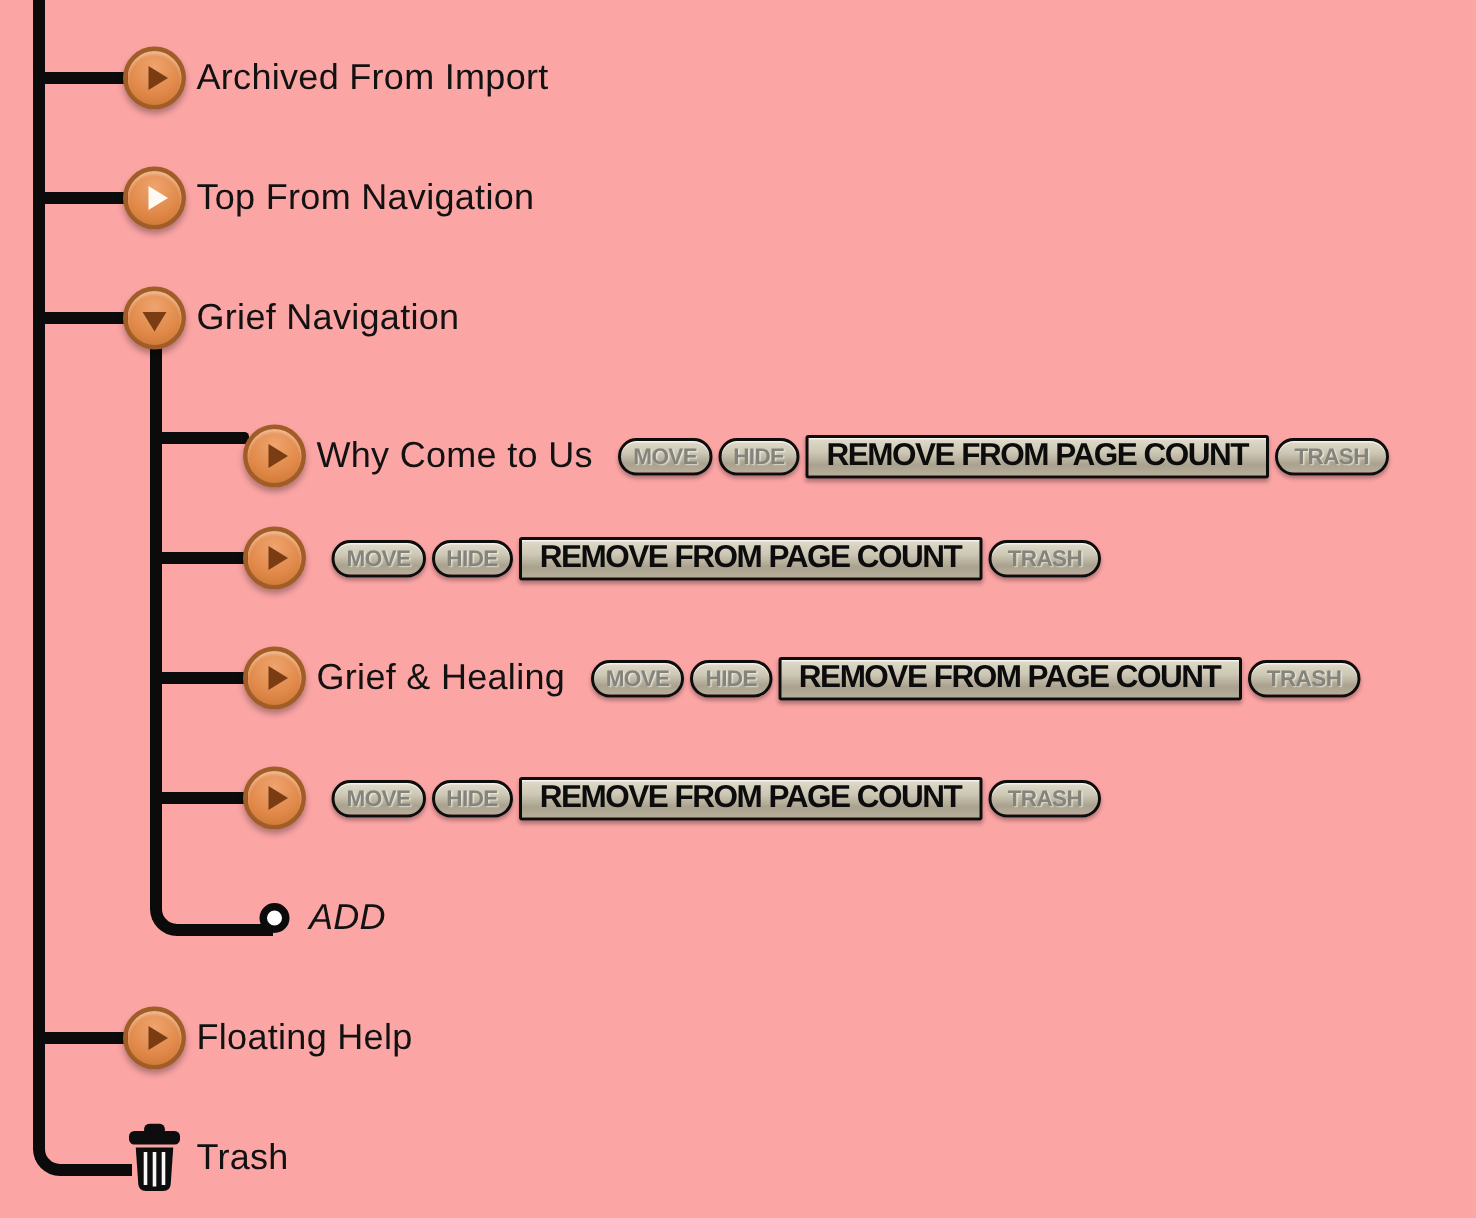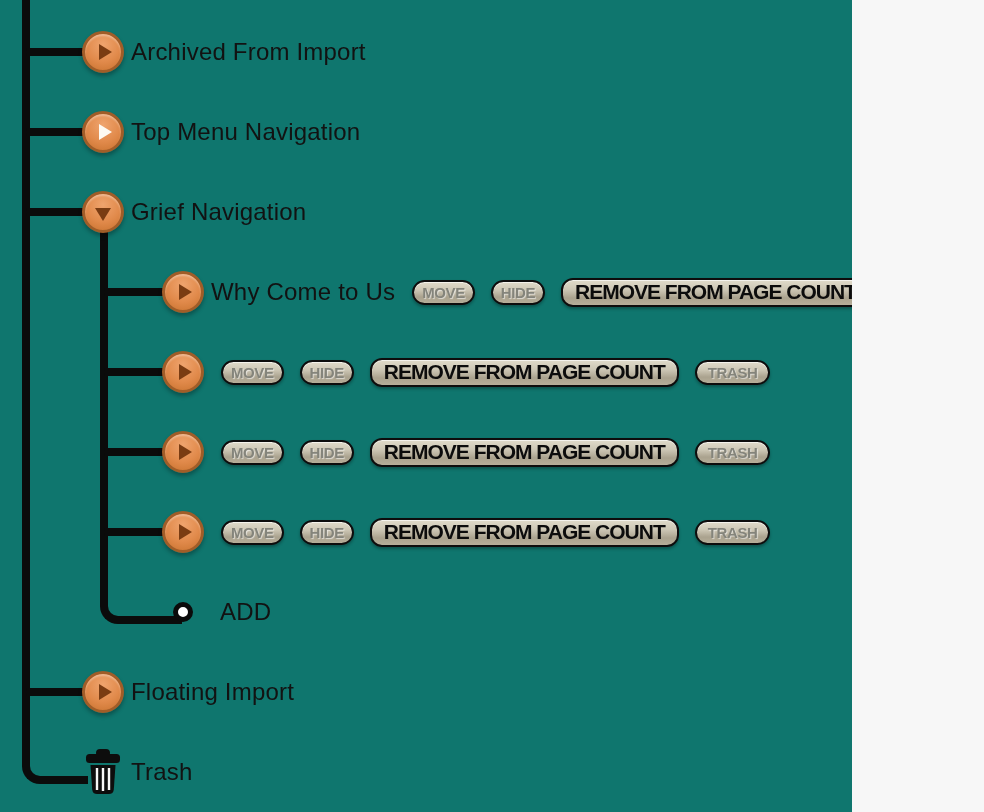--- a/index.html
+++ b/index.html
@@ -3,24 +3,24 @@
 <meta charset="utf-8">
 <style>
   html, body {
     margin: 0;
     padding: 0;
     background: #f7f7f7;
     font-family: "Liberation Sans", sans-serif;
   }
   .stage {
     position: relative;
-    width: 852px;
+    width: 984px;
     height: 812px;
     overflow: hidden;
-    background: #0f766e;
+    background: #fca5a5;
   }
 
   
   .tline {
     position: absolute;
     background: #0b0b0b;
     border-radius: 3px;
   }
   .elbow {
     position: absolute;
@@ -85,27 +85,27 @@
 
   
   .add-bullet {
     width: 10px;
     height: 10px;
     border: 5px solid #0b0b0b;
     border-radius: 50%;
     background: #ffffff;
     flex: 0 0 auto;
   }
-  .add-lbl { margin-left: 27px; }
+  .add-lbl { margin-left: 13px; font-style: italic; }
 
   
   .actions {
     display: flex;
     align-items: center;
-    gap: 16px;
+    gap: 4px;
     margin-left: 17px;
   }
   .btn {
     display: flex;
     align-items: center;
     justify-content: center;
     border: 2px solid #0d0d0d;
     border-radius: 13px;
     background: linear-gradient(180deg, #e0dbca 0%, #cdc7b5 38%, #aaa28e 72%, #b6ae99 100%);
     box-shadow: inset 0 1px 0 rgba(255,255,255,0.65), 0 2px 3px rgba(0,0,0,0.30);
@@ -122,21 +122,21 @@
     text-shadow: 1px 1px 1px rgba(255,255,255,0.6);
   }
   .btn-trash { padding: 0 11px; }
   .btn-lg {
     height: 25px;
     padding: 0 12px;
     font-size: 21px;
     letter-spacing: -1px;
     color: #0c0c0c;
     border-width: 2.5px;
-    border-radius: 12px;
+    border-radius: 2px;
   }
 
   
   .trash-svg { display: block; flex: 0 0 auto; }
   .trash-row .lbl { margin-left: 9px; }
 </style>
 </head>
 <body>
 
 <div class="stage">
@@ -156,31 +156,31 @@
     <div class="toggle">
       <span class="arr-right"></span>
     </div>
     <span class="lbl">Archived From Import</span>
   </div>
 
   <div class="row lvl1" style="top:110px">
     <div class="toggle">
       <span class="arr-right light"></span>
     </div>
-    <span class="lbl">Top Menu Navigation</span>
+    <span class="lbl">Top From Navigation</span>
   </div>
 
   <div class="row lvl1" style="top:190px">
     <div class="toggle">
       <span class="arr-down"></span>
     </div>
     <span class="lbl">Grief Navigation</span>
   </div>
 
-  <div class="row lvl2" style="top:270px">
+  <div class="row lvl2" style="top:282px">
     <div class="toggle">
       <span class="arr-right"></span>
     </div>
     <span class="lbl">Why Come to Us</span>
     <div class="actions">
       <div class="btn btn-sm">MOVE</div>
       <div class="btn btn-sm">HIDE</div>
       <div class="btn btn-lg">REMOVE FROM PAGE COUNT</div>
       <div class="btn btn-sm btn-trash">TRASH</div>
     </div>
@@ -195,20 +195,21 @@
       <div class="btn btn-sm">HIDE</div>
       <div class="btn btn-lg">REMOVE FROM PAGE COUNT</div>
       <div class="btn btn-sm btn-trash">TRASH</div>
     </div>
   </div>
 
   <div class="row lvl2" style="top:430px">
     <div class="toggle">
       <span class="arr-right"></span>
     </div>
+    <span class="lbl">Grief &amp; Healing</span>
     <div class="actions">
       <div class="btn btn-sm">MOVE</div>
       <div class="btn btn-sm">HIDE</div>
       <div class="btn btn-lg">REMOVE FROM PAGE COUNT</div>
       <div class="btn btn-sm btn-trash">TRASH</div>
     </div>
   </div>
 
   <div class="row lvl2" style="top:510px">
     <div class="toggle">
@@ -224,21 +225,21 @@
 
   <div class="row" style="top:590px; left:173px">
     <span class="add-bullet"></span>
     <span class="lbl add-lbl">ADD</span>
   </div>
 
   <div class="row lvl1" style="top:670px">
     <div class="toggle">
       <span class="arr-right"></span>
     </div>
-    <span class="lbl">Floating Import</span>
+    <span class="lbl">Floating Help</span>
   </div>
 
   <div class="row trash-row" style="top:750px; left:84px">
     <svg class="trash-svg" width="38" height="46" viewBox="0 0 38 46">
       <rect x="12" y="0" width="14" height="8" rx="4" fill="#0d0d0d"></rect>
       <rect x="2" y="5" width="34" height="9" rx="3.5" fill="#0d0d0d"></rect>
       <path d="M6.5 16 H31.5 L29.8 40.5 Q29.4 45 24.8 45 H13.2 Q8.6 45 8.2 40.5 Z" fill="#0d0d0d"></path>
       <rect x="11.8" y="19" width="2.4" height="22" fill="#f7f7f7"></rect>
       <rect x="17.8" y="19" width="2.4" height="23" fill="#f7f7f7"></rect>
       <rect x="23.8" y="19" width="2.4" height="22" fill="#f7f7f7"></rect>

